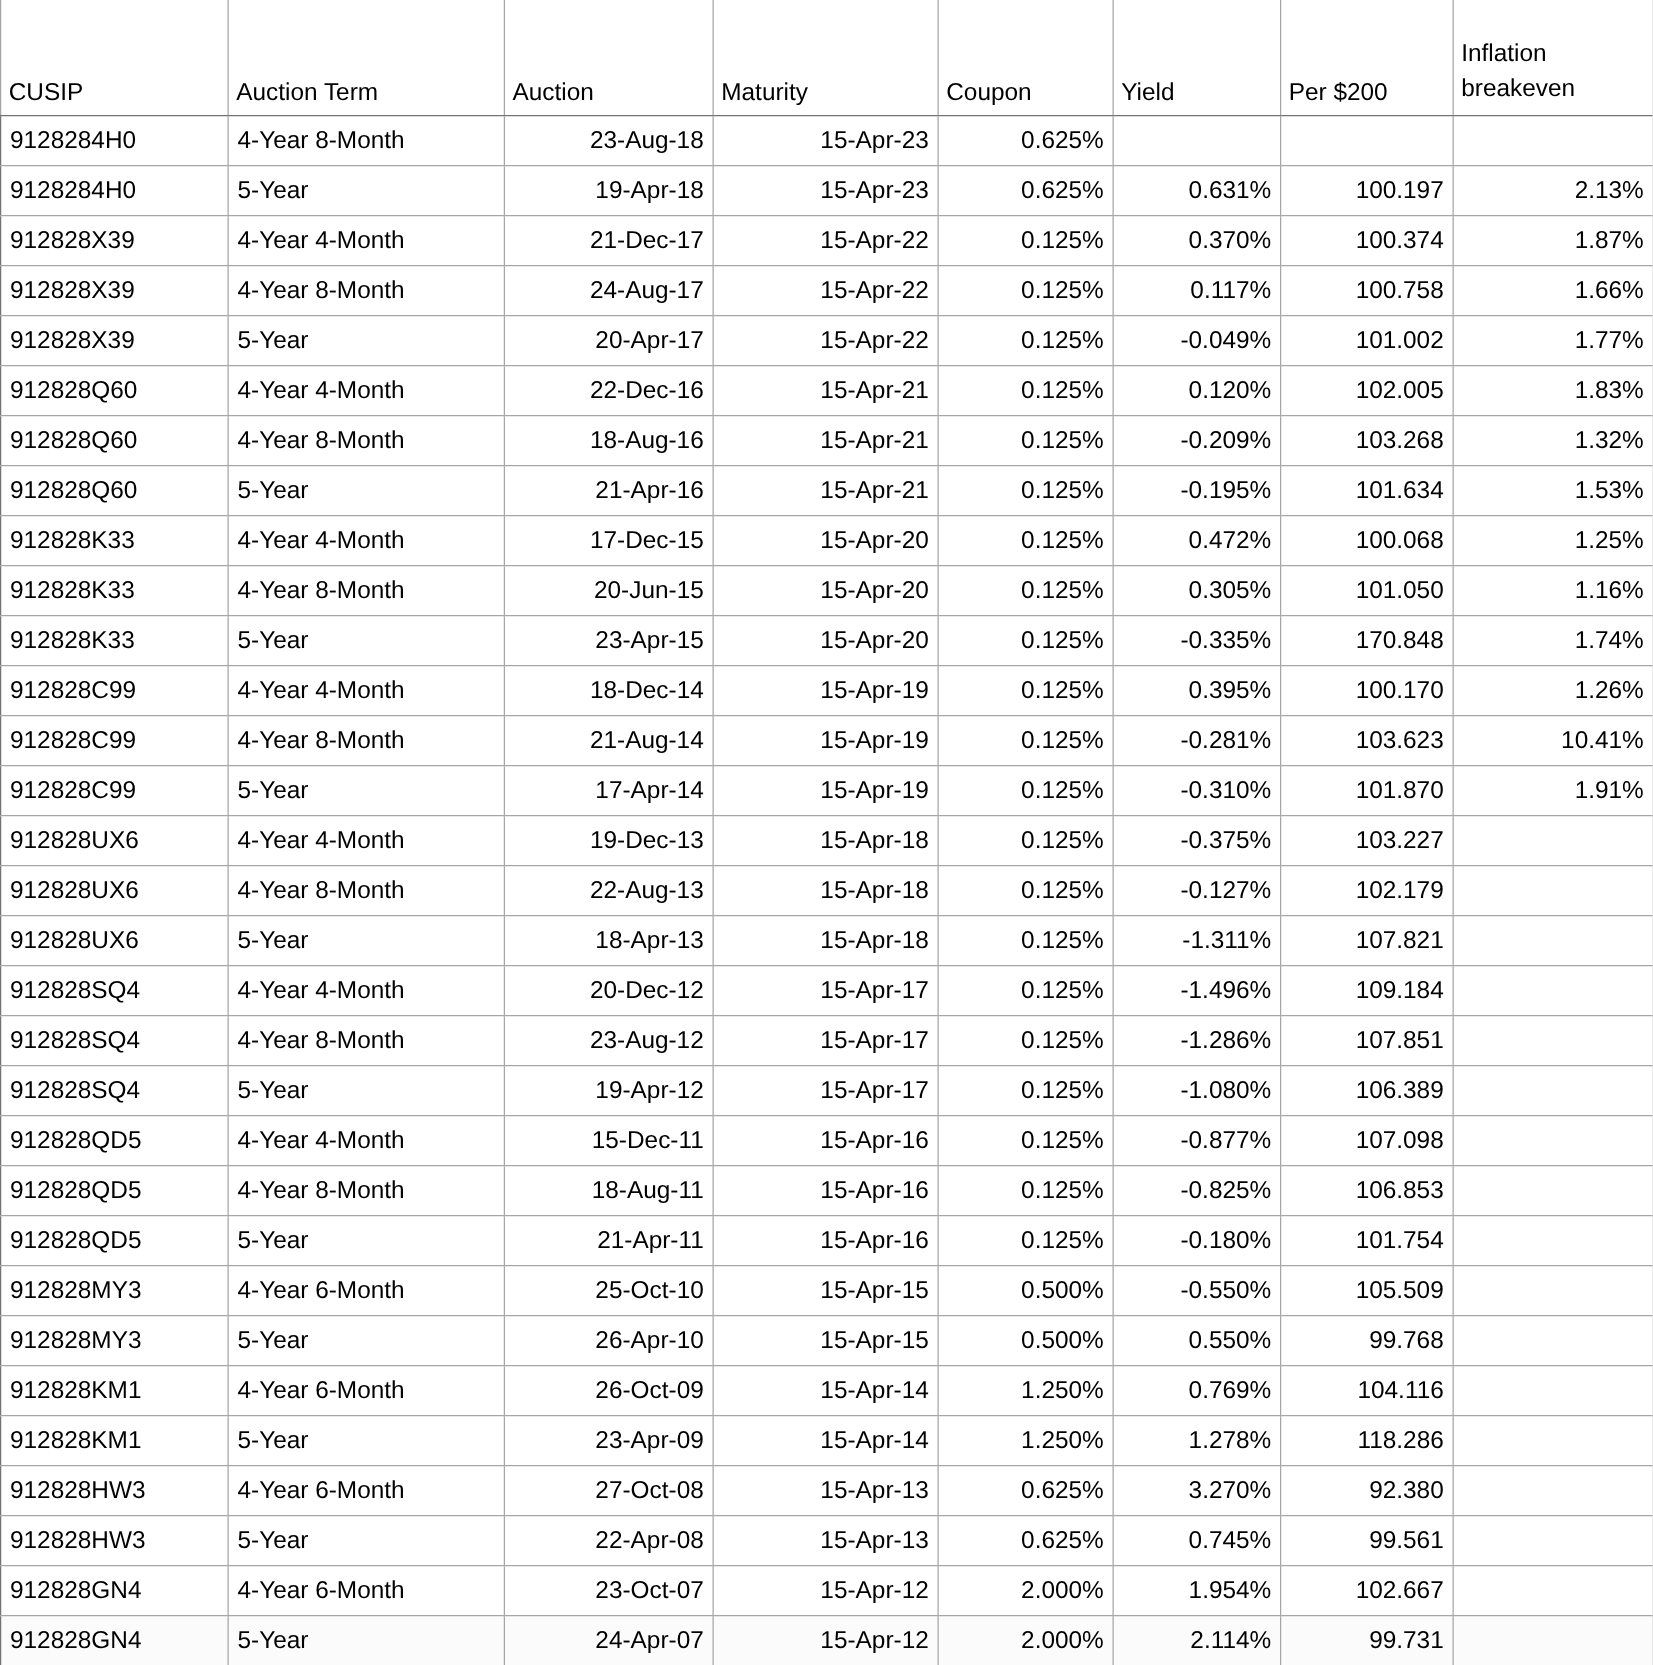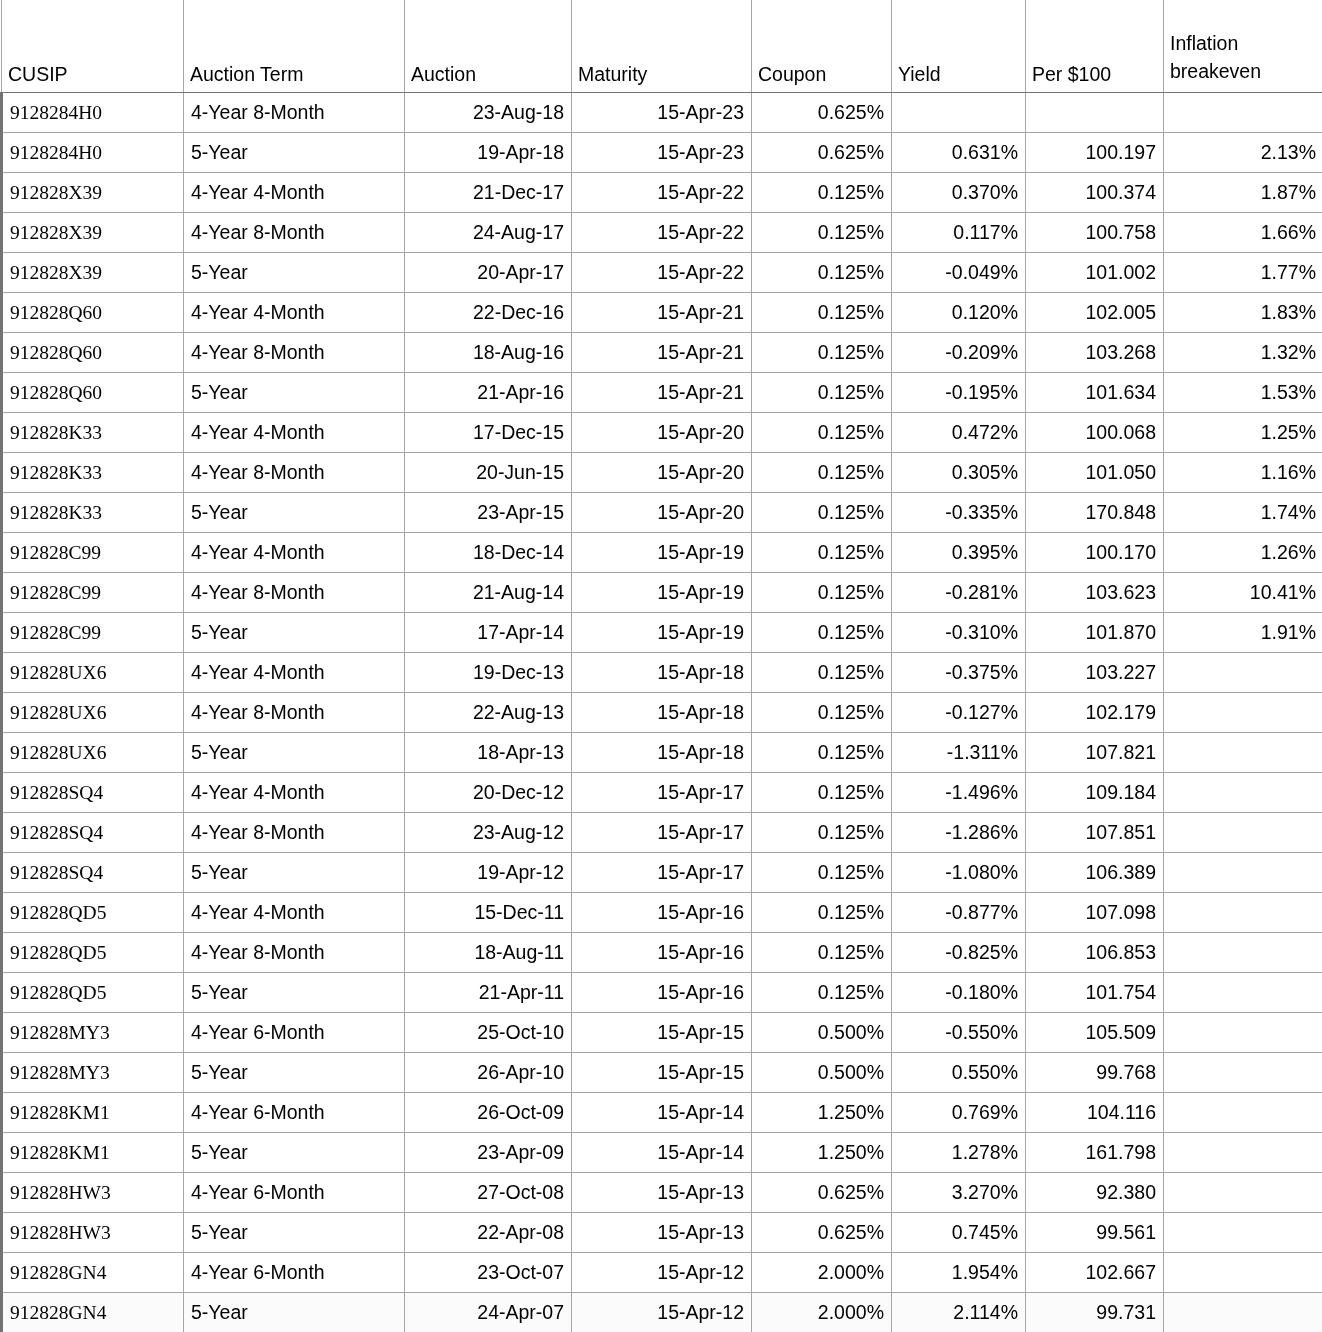--- a/index.html
+++ b/index.html
@@ -58,21 +58,21 @@
     height: 40px;
     padding: 0 7px;
     border-right: 1px solid #a6a6a6;
     border-bottom: 1px solid #a6a6a6;
     background: #ffffff;
     vertical-align: middle;
     white-space: nowrap;
     overflow: hidden;
     box-sizing: border-box;
   }
-  tbody td.first { border-left: 3px solid #737373; font-family: Liberation Serif, serif; }
+  tbody td.first { border-left: 1px solid #737373; }
 
   td.align-left  { text-align: left; }
   td.align-right { text-align: right; }
 
   tbody tr.last-row td { background: #fbfbfb; }
 </style>
 </head>
 <body>
 
 <div id="sheet">
@@ -88,21 +88,21 @@
         <col class="c-infl">
     </colgroup>
     <thead>
       <tr>
           <th class="first ">CUSIP</th>
           <th class="">Auction Term</th>
           <th class="">Auction</th>
           <th class="">Maturity</th>
           <th class="">Coupon</th>
           <th class="">Yield</th>
-          <th class="">Per $100</th>
+          <th class="">Per $200</th>
           <th class="wrap">Inflation breakeven</th>
         </tr>
     </thead>
     <tbody>
         <tr>
           <td class="first align-left">9128284H0</td>
           <td class="align-left">4-Year 8-Month</td>
           <td class="align-right">23-Aug-18</td>
           <td class="align-right">15-Apr-23</td>
           <td class="align-right">0.625%</td>
@@ -360,21 +360,21 @@
           <td class="align-right">104.116</td>
           <td class="align-right"></td>
         </tr>
         <tr>
           <td class="first align-left">912828KM1</td>
           <td class="align-left">5-Year</td>
           <td class="align-right">23-Apr-09</td>
           <td class="align-right">15-Apr-14</td>
           <td class="align-right">1.250%</td>
           <td class="align-right">1.278%</td>
-          <td class="align-right">161.798</td>
+          <td class="align-right">118.286</td>
           <td class="align-right"></td>
         </tr>
         <tr>
           <td class="first align-left">912828HW3</td>
           <td class="align-left">4-Year 6-Month</td>
           <td class="align-right">27-Oct-08</td>
           <td class="align-right">15-Apr-13</td>
           <td class="align-right">0.625%</td>
           <td class="align-right">3.270%</td>
           <td class="align-right">92.380</td>

